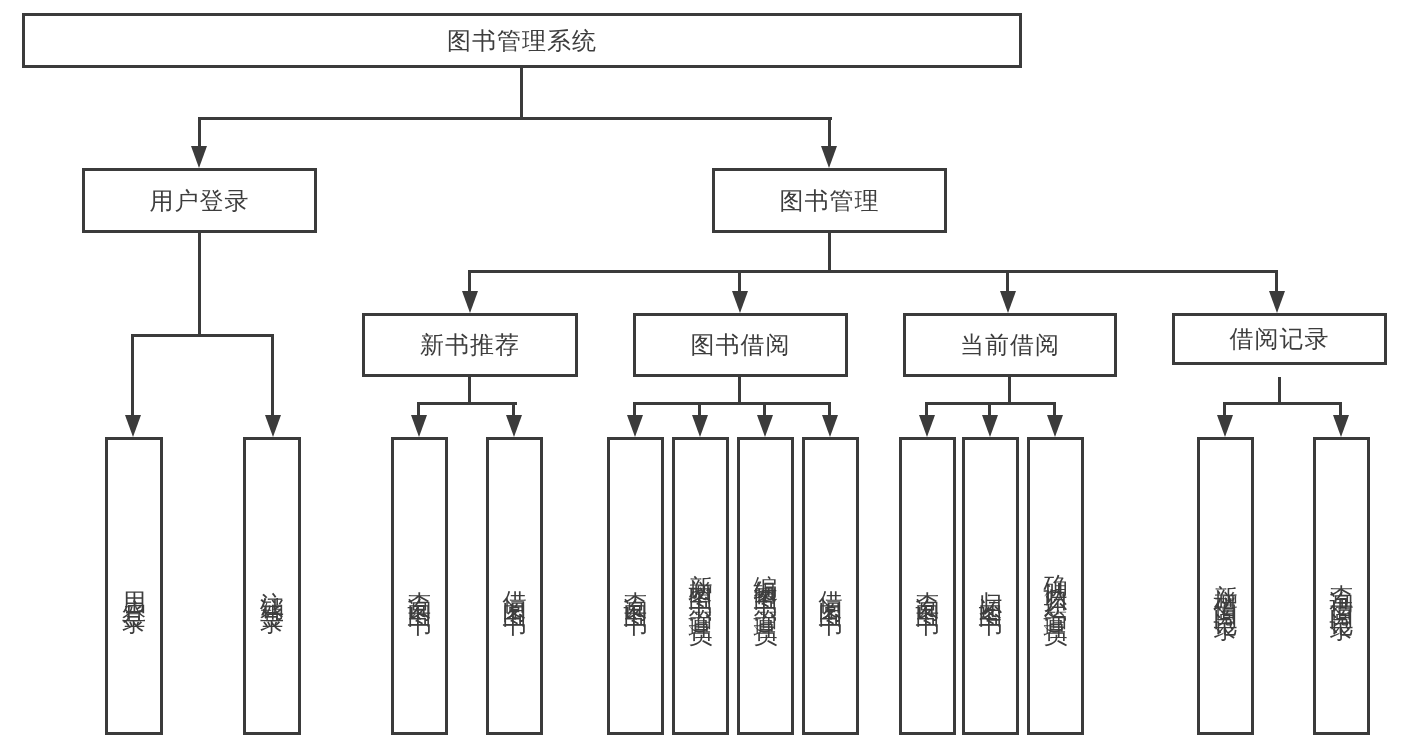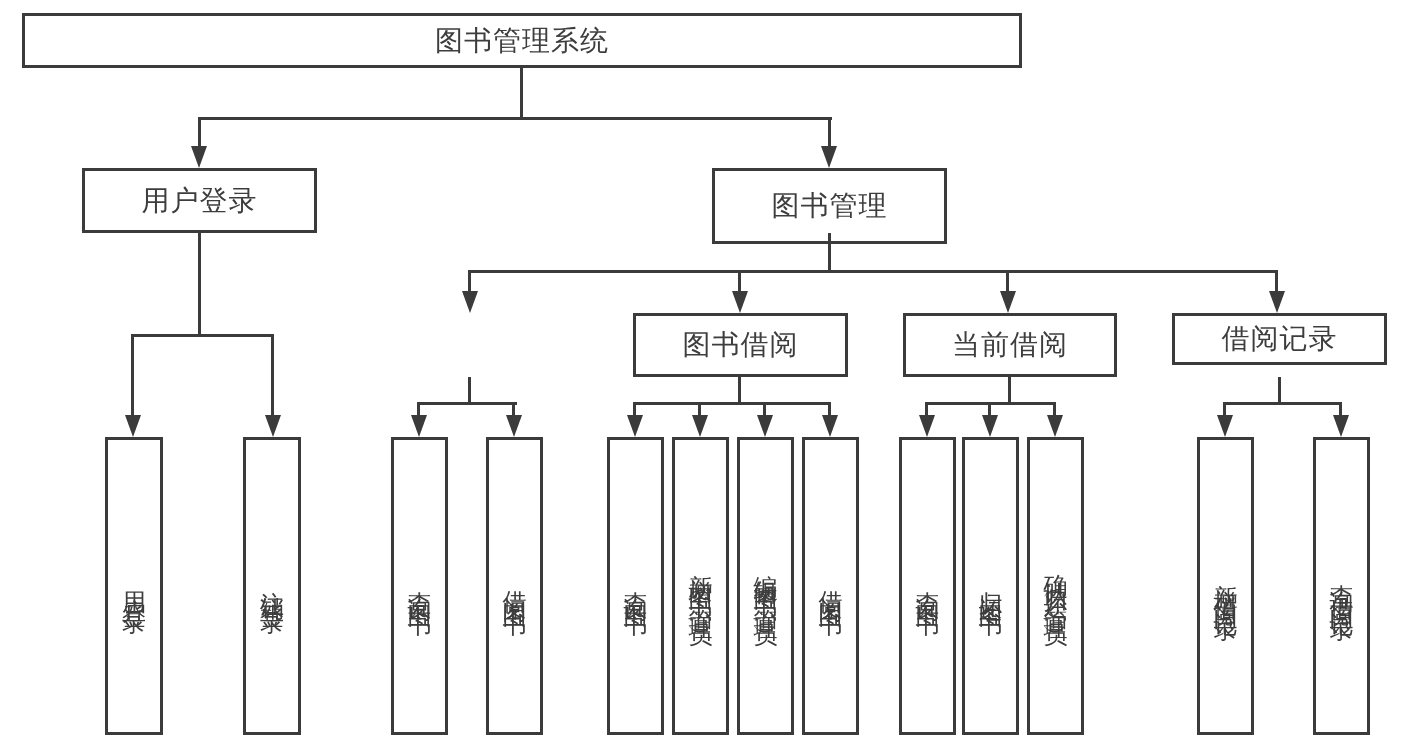--- a/index.html
+++ b/index.html
@@ -20,21 +20,21 @@
   .box{
     position:absolute;
     box-sizing:border-box;
     border:3px solid var(--ink);
     background:#fff;
     display:flex;
     align-items:center;
     justify-content:center;
   }
   .hlabel{
-    font-size:28px;
+    font-size:24px;
     letter-spacing:1px;
     white-space:nowrap;
     color:#3d3d3d;
   }
   .vtext{
     writing-mode:vertical-rl;
     text-orientation:mixed;
     font-size:24px;
     line-height:1;
     letter-spacing:7px;
@@ -73,21 +73,21 @@
   <div class="vline" style="left:520px;top:68px;height:50px"></div>
   <div class="hline" style="left:198px;top:117px;width:634px"></div>
   <div class="vline" style="left:198px;top:117px;height:31px"></div>
   <div class="arrow" style="left:191px;top:146px"></div>
   <div class="vline" style="left:828px;top:117px;height:31px"></div>
   <div class="arrow" style="left:821px;top:146px"></div>
 
   <div class="box" style="left:82px;top:168px;width:235px;height:65px">
     <span class="hlabel">用户登录</span>
   </div>
-  <div class="box" style="left:712px;top:168px;width:235px;height:76px">
+  <div class="box" style="left:712px;top:168px;width:235px;height:65px">
     <span class="hlabel">图书管理</span>
   </div>
 
   <div class="vline" style="left:198px;top:233px;height:104px"></div>
   <div class="hline" style="left:131px;top:334px;width:143px"></div>
   <div class="vline" style="left:131px;top:334px;height:84px"></div>
   <div class="arrow" style="left:125px;top:415px"></div>
   <div class="vline" style="left:271px;top:334px;height:84px"></div>
   <div class="arrow" style="left:265px;top:415px"></div>
 
@@ -95,20 +95,23 @@
   <div class="hline" style="left:468px;top:270px;width:810px"></div>
   <div class="vline" style="left:468px;top:270px;height:23px"></div>
   <div class="arrow" style="left:462px;top:291px"></div>
   <div class="vline" style="left:738px;top:270px;height:23px"></div>
   <div class="arrow" style="left:732px;top:291px"></div>
   <div class="vline" style="left:1006px;top:270px;height:23px"></div>
   <div class="arrow" style="left:1000px;top:291px"></div>
   <div class="vline" style="left:1275px;top:270px;height:23px"></div>
   <div class="arrow" style="left:1269px;top:291px"></div>
 
+  <div class="box" style="left:362px;top:313px;width:216px;height:64px">
+    <span class="hlabel">新书推荐</span>
+  </div>
   <div class="box" style="left:633px;top:313px;width:215px;height:64px">
     <span class="hlabel">图书借阅</span>
   </div>
   <div class="box" style="left:903px;top:313px;width:214px;height:64px">
     <span class="hlabel">当前借阅</span>
   </div>
   <div class="box" style="left:1172px;top:313px;width:215px;height:52px">
     <span class="hlabel">借阅记录</span>
   </div>
 

